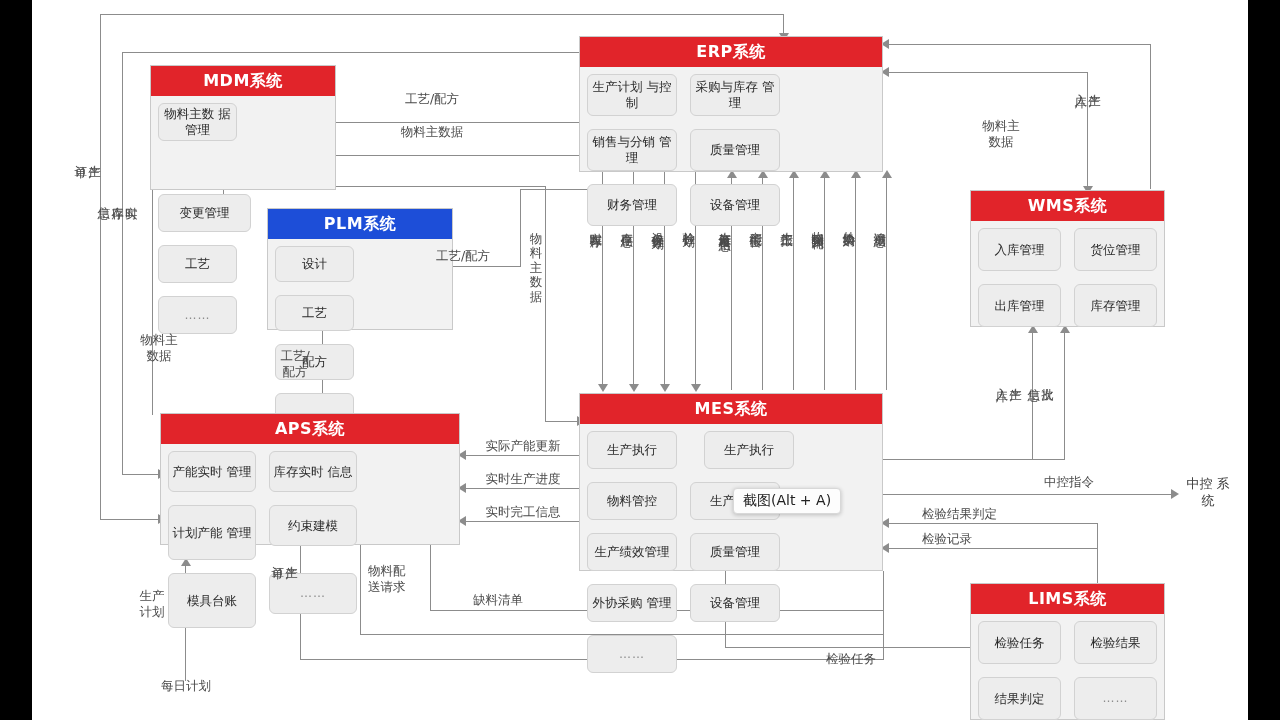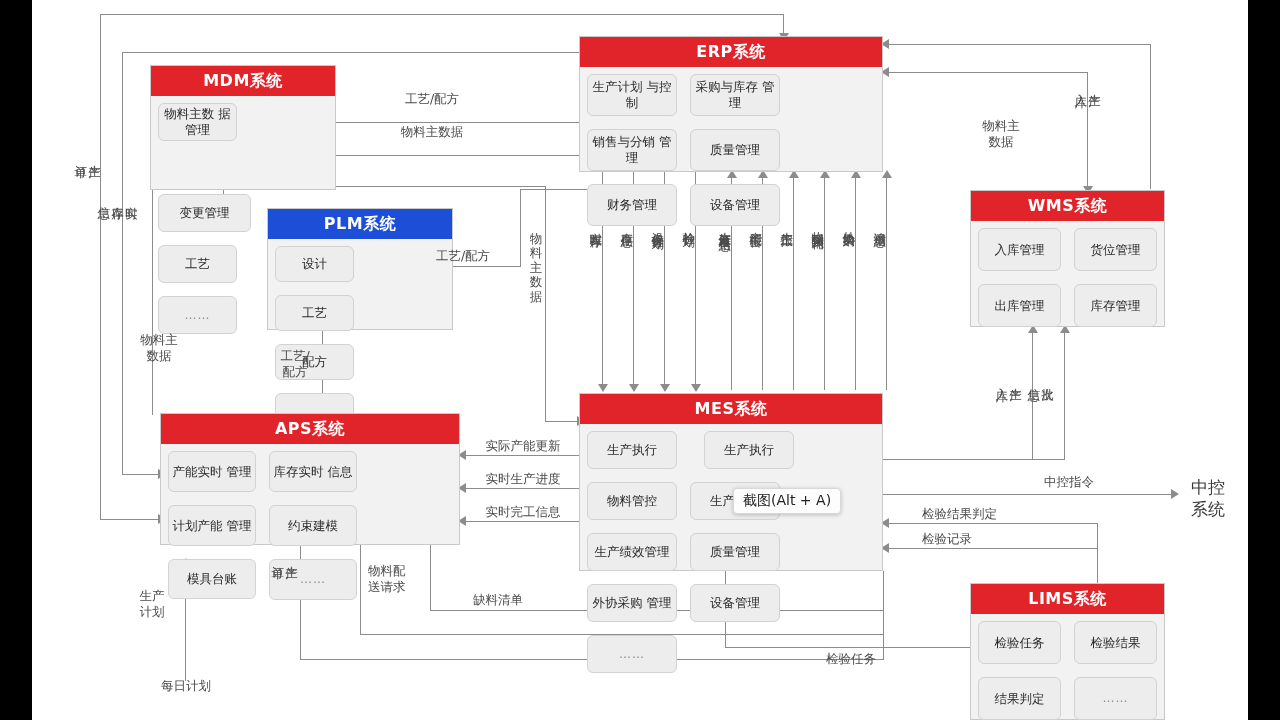--- a/index.html
+++ b/index.html
@@ -26,21 +26,21 @@
   .ar{position:absolute;width:0;height:0;}
   .ar-r{border-top:5px solid transparent;border-bottom:5px solid transparent;border-left:8px solid #8c8c8c;}
   .ar-l{border-top:5px solid transparent;border-bottom:5px solid transparent;border-right:8px solid #8c8c8c;}
   .ar-u{border-left:5px solid transparent;border-right:5px solid transparent;border-bottom:8px solid #8c8c8c;}
   .ar-d{border-left:5px solid transparent;border-right:5px solid transparent;border-top:8px solid #8c8c8c;}
 
   
   .lbl{position:absolute;font-size:12.5px;color:#4a4a4a;line-height:1.25;white-space:pre-line;}
   .lbl.c{text-align:center;}
   .lbl.v{writing-mode:vertical-rl;text-orientation:upright;letter-spacing:1px;line-height:1.1;}
-  .extsys{position:absolute;font-size:17px;color:#3a3a3a;text-align:center;line-height:1.3;}
+  .extsys{position:absolute;font-size:13px;color:#3a3a3a;text-align:center;line-height:1.3;}
 
   
   .tooltip{position:absolute;background:#fdfdfd;border:1px solid #d8d8d8;border-radius:4px;
            box-shadow:0 1px 4px rgba(0,0,0,.22);padding:3px 9px;font-size:14px;color:#222;
            white-space:nowrap;z-index:60;}
 </style>
 </head>
 <body>
 
 <div id="stage">
@@ -190,24 +190,24 @@
       </div>
     </div>
 
     <div class="sys" style="left:128px;top:413px;width:300px;height:132px;">
       <div class="hdr" style="background:#e1242a">APS系统</div>
       <div class="body">
         <div class="mod" style="width:88px;height:41px;">产能实时
 管理</div>
         <div class="mod" style="width:88px;height:41px;">库存实时
 信息</div>
-        <div class="mod" style="width:88px;height:41px;">计划产能
+        <div class="mod" style="width:88px;height:55px;">计划产能
 管理</div>
         <div class="mod" style="width:88px;height:41px;">约束建模</div>
-        <div class="mod" style="width:88px;height:40px;">模具台账</div>
+        <div class="mod" style="width:88px;height:55px;">模具台账</div>
         <div class="mod dots" style="width:88px;height:41px;">……</div>
       </div>
     </div>
 
     <div class="sys" style="left:547px;top:393px;width:304px;height:178px;">
       <div class="hdr" style="background:#e1242a">MES系统</div>
       <div class="body">
         <div class="mod" style="width:90px;height:38px;">生产执行</div>
         <div class="mod" style="width:90px;height:38px;margin-left:14px;">生产执行</div>
         <div class="mod" style="width:90px;height:38px;">物料管控</div>

